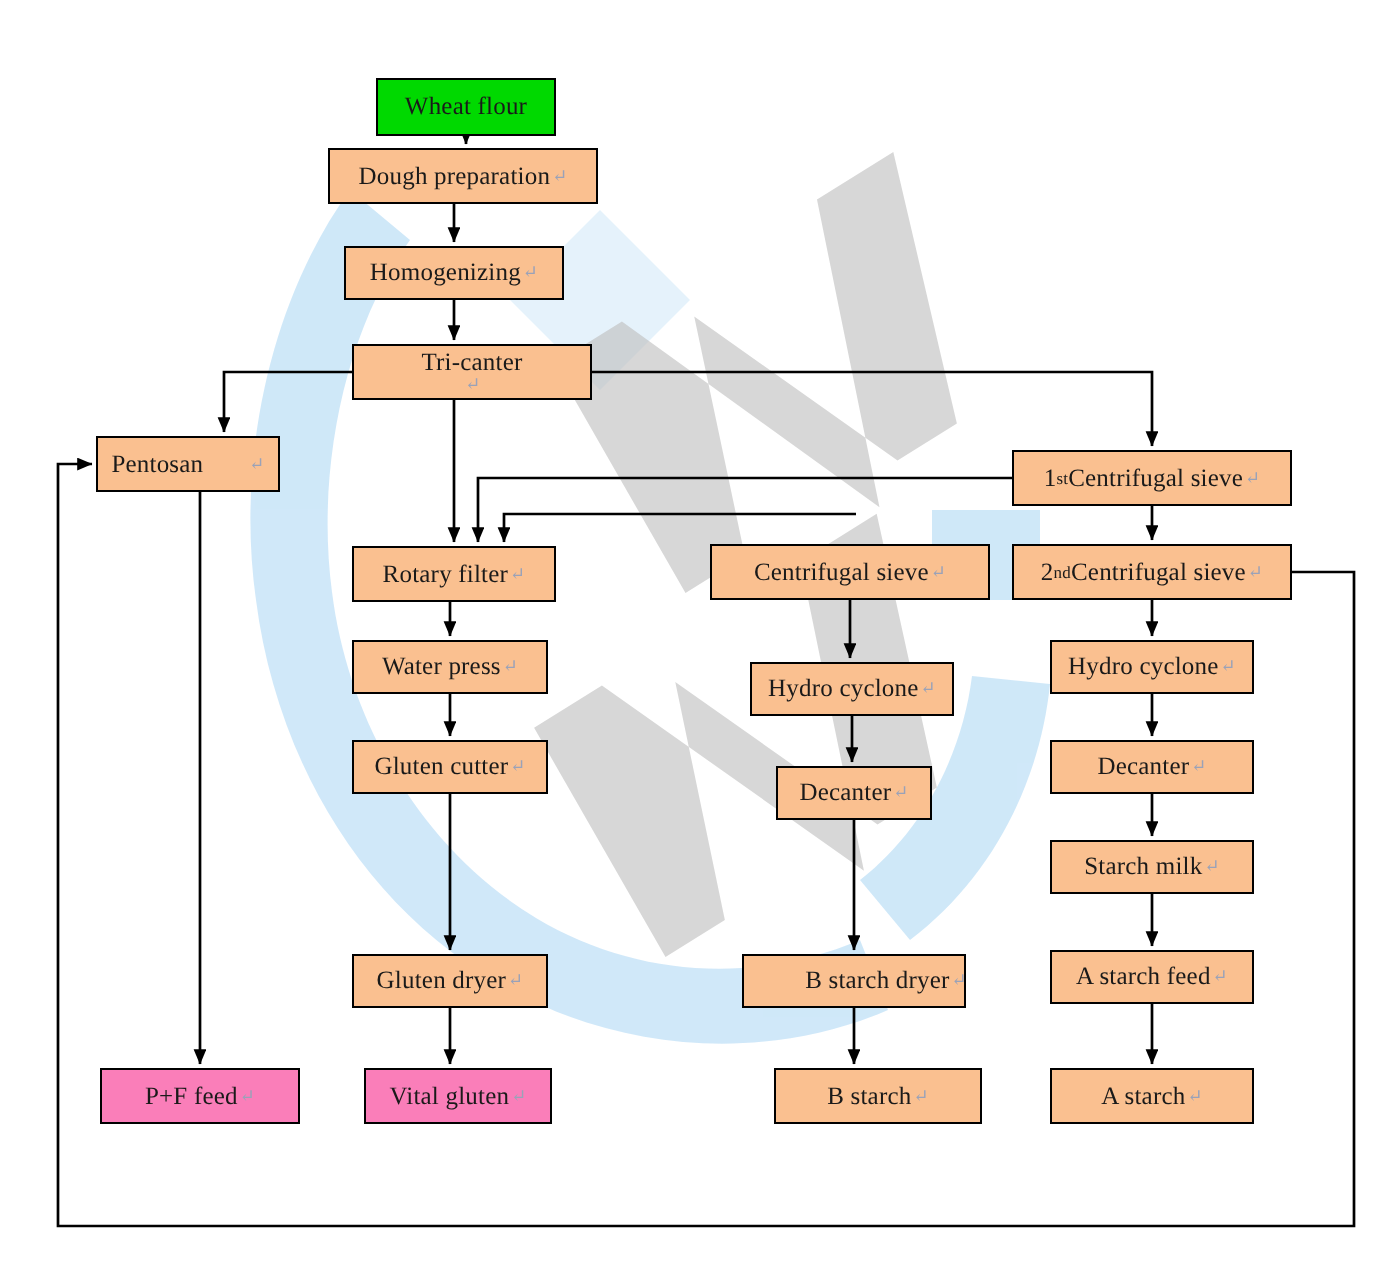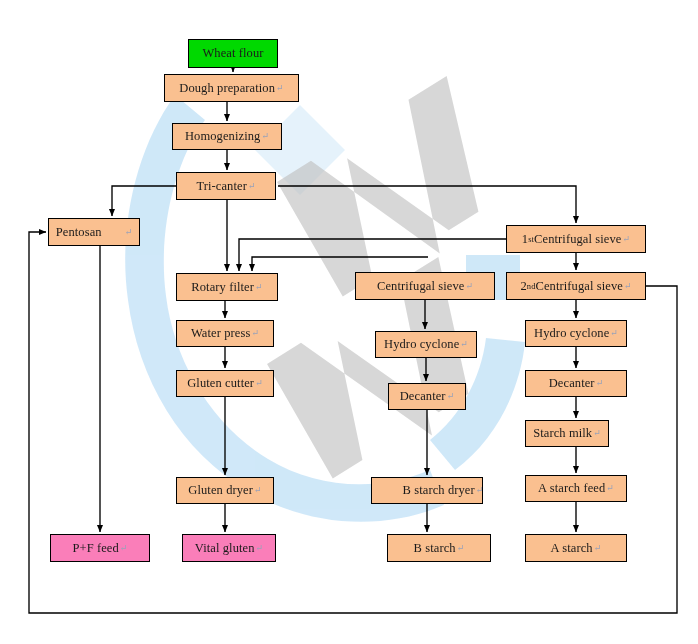--- a/index.html
+++ b/index.html
@@ -134,21 +134,21 @@
         <span class="lbl">Wheat flour</span>
       </div>
       <div class="node c-orange" style="left: 164px; top: 74px; width: 135px; height: 28px;">
         <span class="lbl">Dough preparation</span>
         <span class="pilcrow">↵</span>
       </div>
       <div class="node c-orange" style="left: 172px; top: 123px; width: 110px; height: 27px;">
         <span class="lbl">Homogenizing</span>
         <span class="pilcrow">↵</span>
       </div>
-      <div class="node c-orange" style="left: 176px; top: 172px; width: 100px; height: 28px;">
+      <div class="node c-orange" style="left: 176px; top: 172px; width: 120px; height: 28px; flex-direction: column;">
         <span class="lbl">Tri-canter</span>
         <span class="pilcrow">↵</span>
       </div>
       <div class="node c-orange" style="left: 48px; top: 218px; width: 92px; height: 28px; gap: 22px;">
         <span class="lbl">Pentosan</span>
         <span class="pilcrow">↵</span>
       </div>
       <div class="node c-orange" style="left: 506px; top: 225px; width: 140px; height: 28px;">
         <span class="lbl">1</span>
         <sup>st</sup>
@@ -186,21 +186,21 @@
         <span class="pilcrow">↵</span>
       </div>
       <div class="node c-orange" style="left: 388px; top: 383px; width: 78px; height: 27px;">
         <span class="lbl">Decanter</span>
         <span class="pilcrow">↵</span>
       </div>
       <div class="node c-orange" style="left: 525px; top: 370px; width: 102px; height: 27px;">
         <span class="lbl">Decanter</span>
         <span class="pilcrow">↵</span>
       </div>
-      <div class="node c-orange" style="left: 525px; top: 420px; width: 84px; height: 27px;">
+      <div class="node c-orange" style="left: 525px; top: 420px; width: 102px; height: 27px;">
         <span class="lbl">Starch milk</span>
         <span class="pilcrow">↵</span>
       </div>
       <div class="node c-orange" style="left: 176px; top: 477px; width: 98px; height: 27px;">
         <span class="lbl">Gluten dryer</span>
         <span class="pilcrow">↵</span>
       </div>
       <div class="node c-orange" style="left: 371px; top: 477px; width: 112px; height: 27px; padding-left: 32px;">
         <span class="lbl">B starch dryer</span>
         <span class="pilcrow">↵</span>

